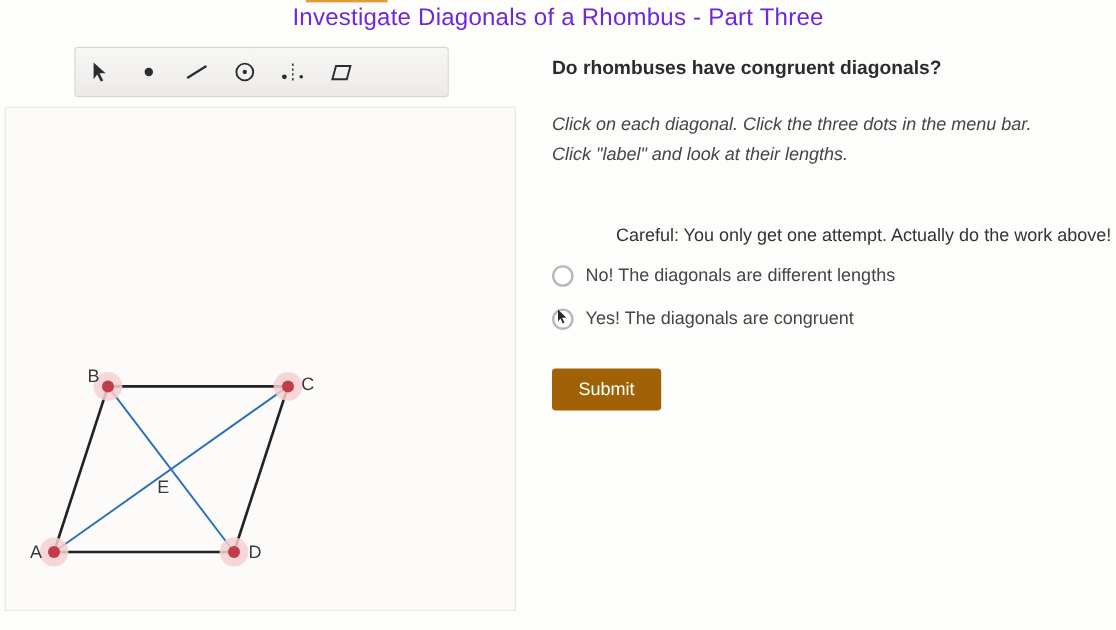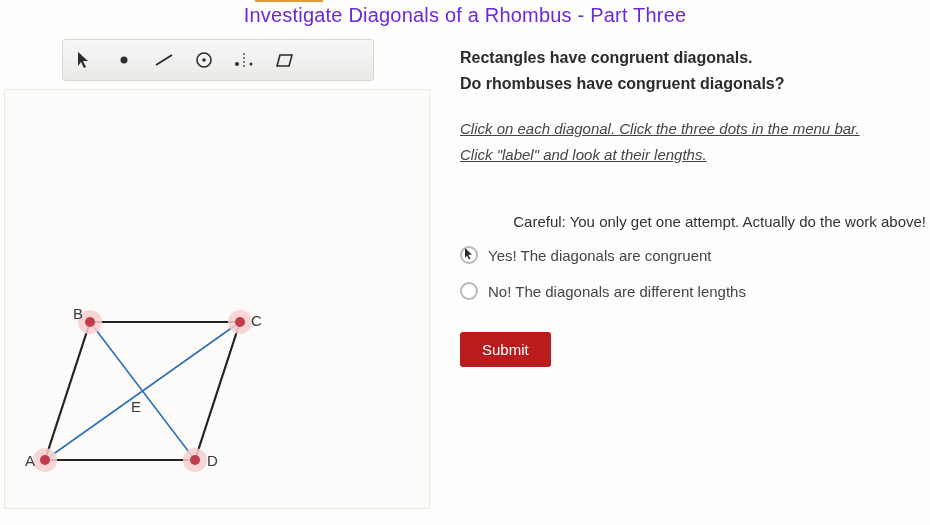--- a/index.html
+++ b/index.html
@@ -83,31 +83,31 @@
   }
   .canvas svg { position:absolute; top:0; left:0; }
   .pt-label {
     position:absolute;
     font-size:15px;
     color:#3a3a3a;
     font-weight:500;
   }
   .right { flex:1; padding-top:6px; }
   .hdr { font-weight:700; font-size:16px; color:#2b2b2b; line-height:1.6; margin-bottom:20px;}
-  .instr { font-style:italic; color:#454545; font-size:15px; line-height:1.7; margin-bottom:46px;text-decoration:underline;}
+  .instr { font-style:italic; color:#454545; font-size:15px; line-height:1.7; margin-bottom:46px;}
   .warn { font-size:15px; color:#333; margin-bottom:16px; margin-left:12px;text-align:right;}
   .option { display:flex; align-items:center; gap:10px; margin:10px 0 18px 0; font-size:15px; color:#454545;}
   .radio {
     width:18px; height:18px; border:2px solid #b8b8b6; border-radius:50%;
     display:flex; align-items:center; justify-content:center; background:#fff;
     flex-shrink:0;
   }
   .radio .cursor-icon { font-size:11px; color:#222; }
   .submit {
-    background:#b91c1c;
+    background:#a16207;
     color:#fff;
     border:none;
     padding:9px 22px;
     font-size:15px;
     border-radius:3px;
     cursor:pointer;
     margin-top:14px;
   }
 </style>
 </head>
@@ -182,40 +182,39 @@
       <div class="pt-label" style="left:20px; top:362px;">A</div>
       <div class="pt-label" style="left:68px; top:215px;">B</div>
       <div class="pt-label" style="left:246px; top:222px;">C</div>
       <div class="pt-label" style="left:202px; top:362px;">D</div>
       <div class="pt-label" style="left:126px; top:308px;">E</div>
     </div>
   </div>
 
   <div class="right">
     <div class="hdr">
-      <div>Rectangles have congruent diagonals.</div>
       <div>Do rhombuses have congruent diagonals?</div>
     </div>
     <div class="instr">
       <div>Click on each diagonal.  Click the three dots in the menu bar.</div>
       <div>Click "label" and look at their lengths.</div>
     </div>
     <div class="warn">Careful: You only get one attempt.  Actually do the work above!</div>
+
+    <div class="option">
+      <div class="radio"></div>
+      <span>No!  The diagonals are different lengths</span>
+    </div>
 
     <div class="option">
       <div class="radio">
         <span class="cursor-icon">
           <svg width="10" height="12" viewBox="0 0 10 12">
               <path d="M1 0 L1 10 L3 7.5 L5 11.5 L6.4 10.8 L4.4 6.8 L8 6.8 Z" fill="#2a2a2a"></path>
             </svg>
         </span>
       </div>
       <span>Yes! The diagonals are congruent</span>
     </div>
 
-    <div class="option">
-      <div class="radio"></div>
-      <span>No!  The diagonals are different lengths</span>
-    </div>
-
     <button class="submit">Submit</button>
   </div>
 </div>
 
 </body></html>

